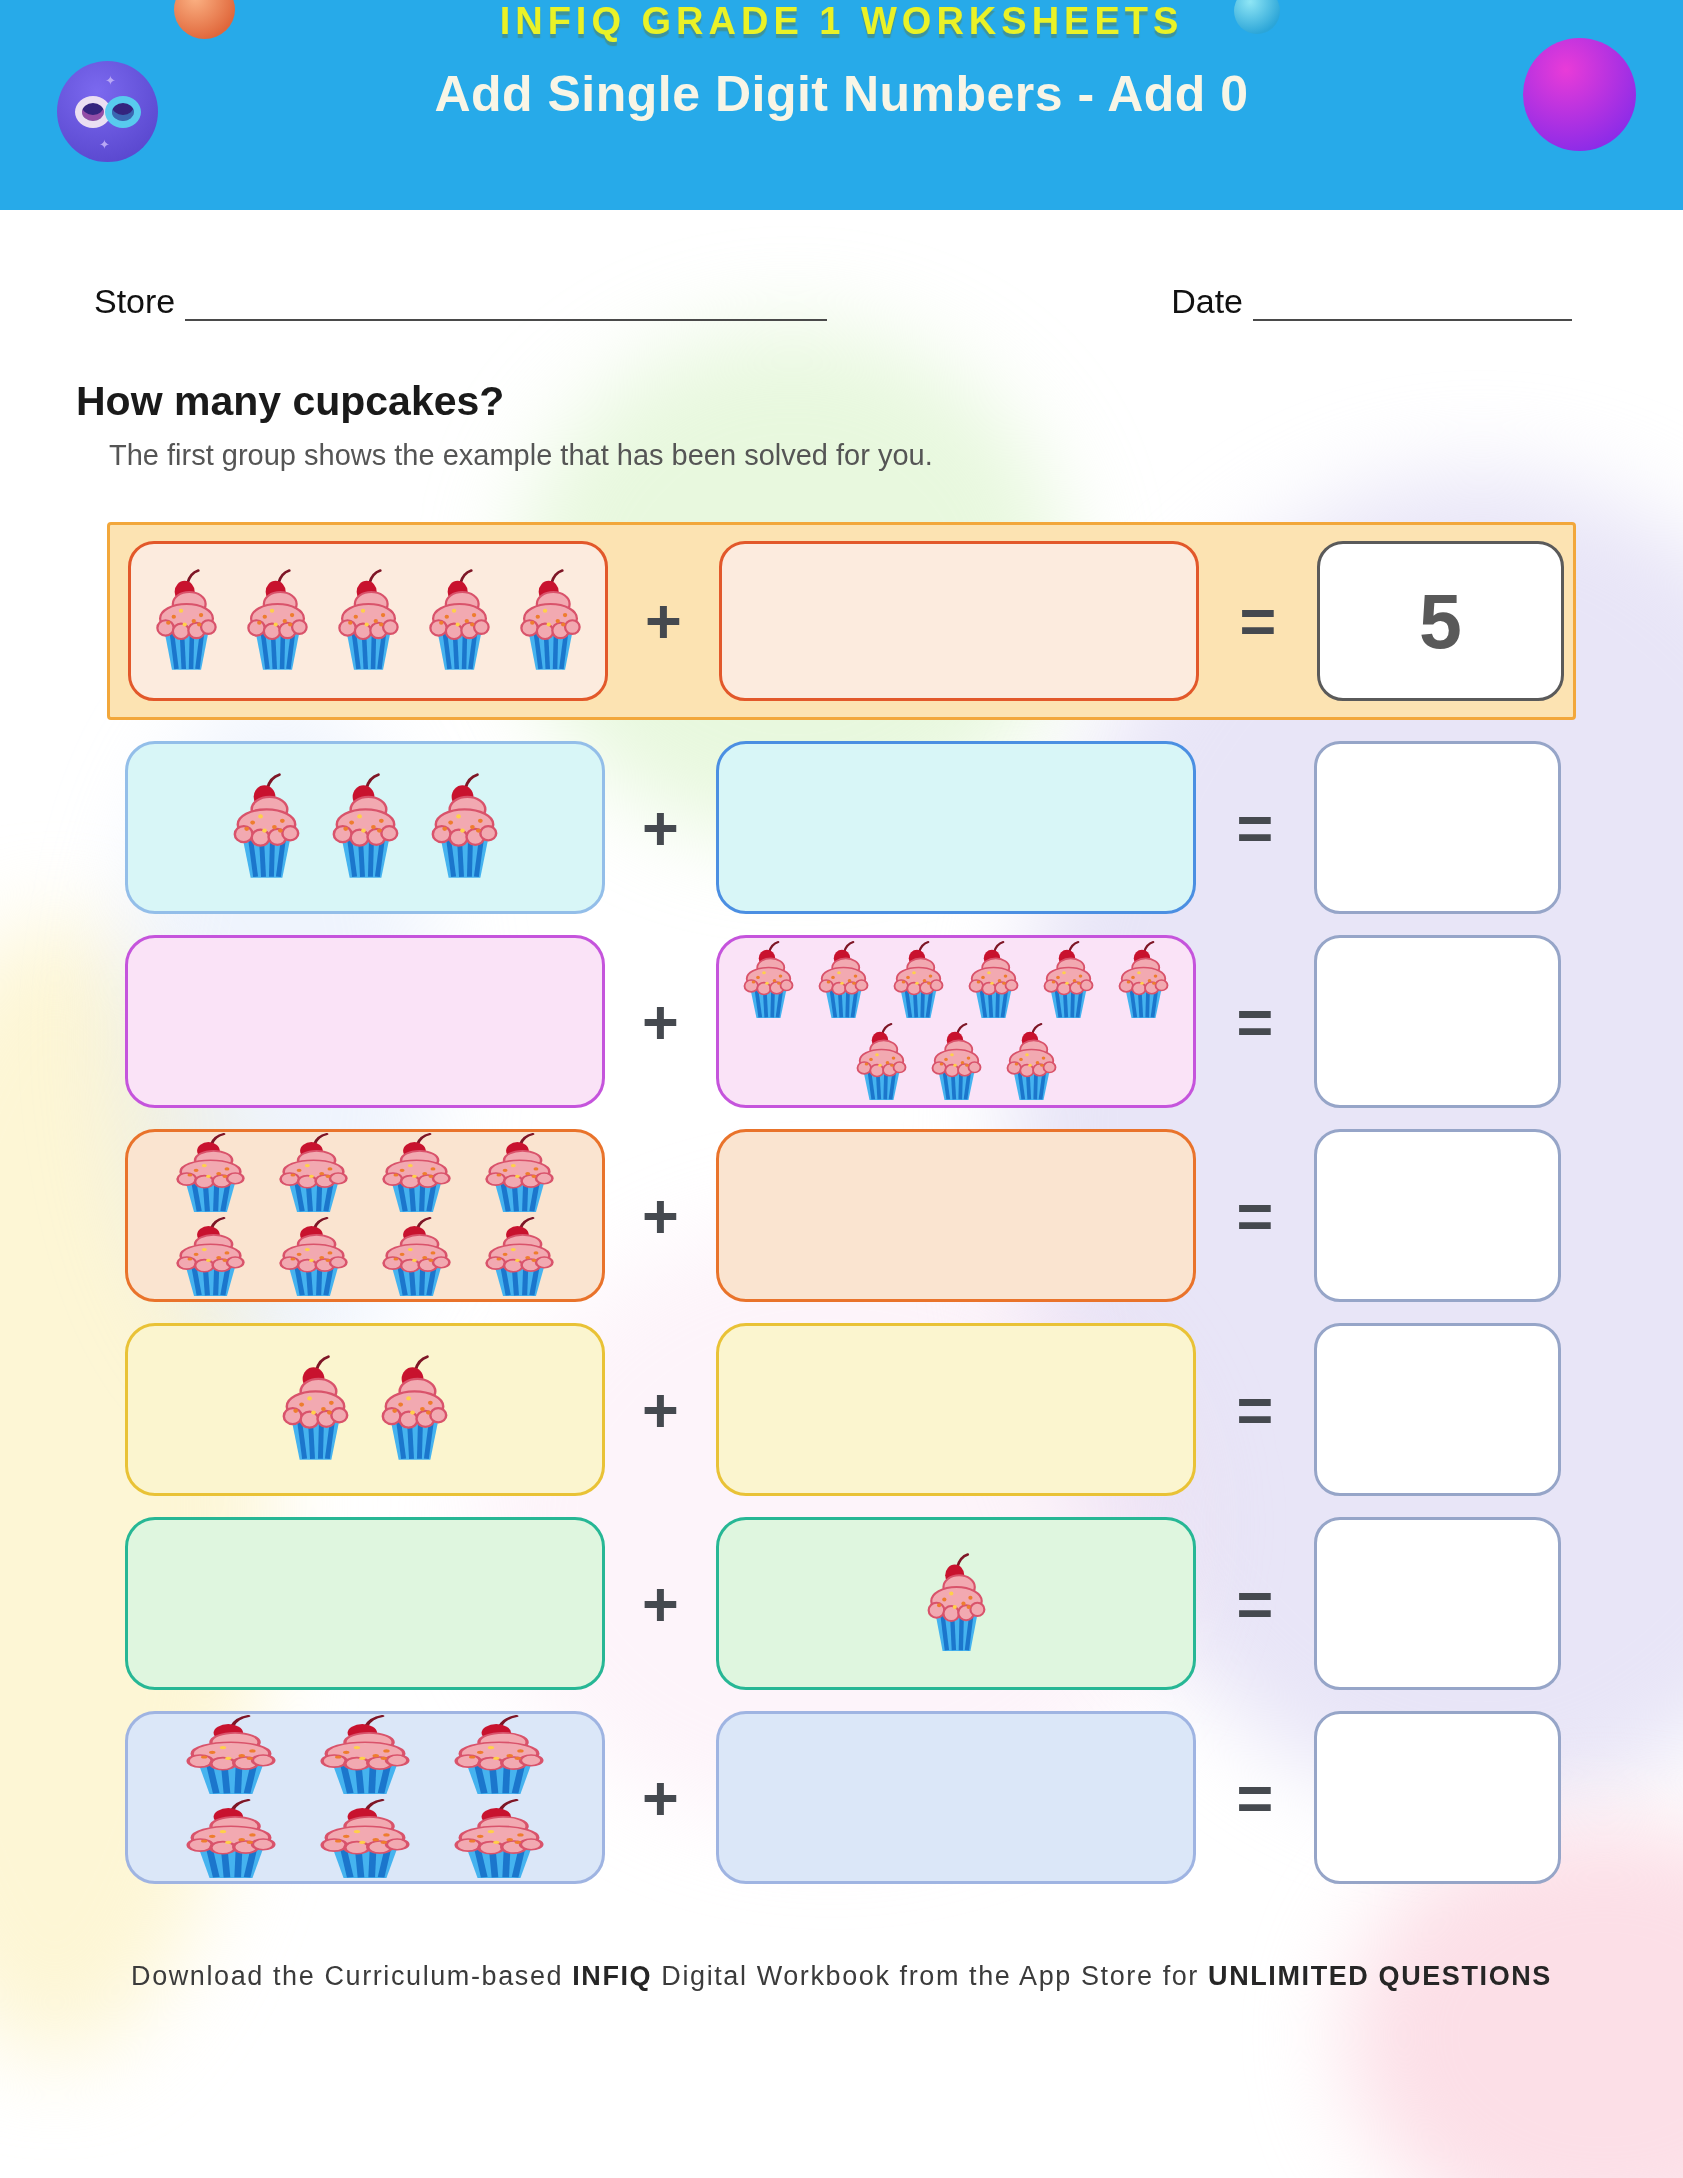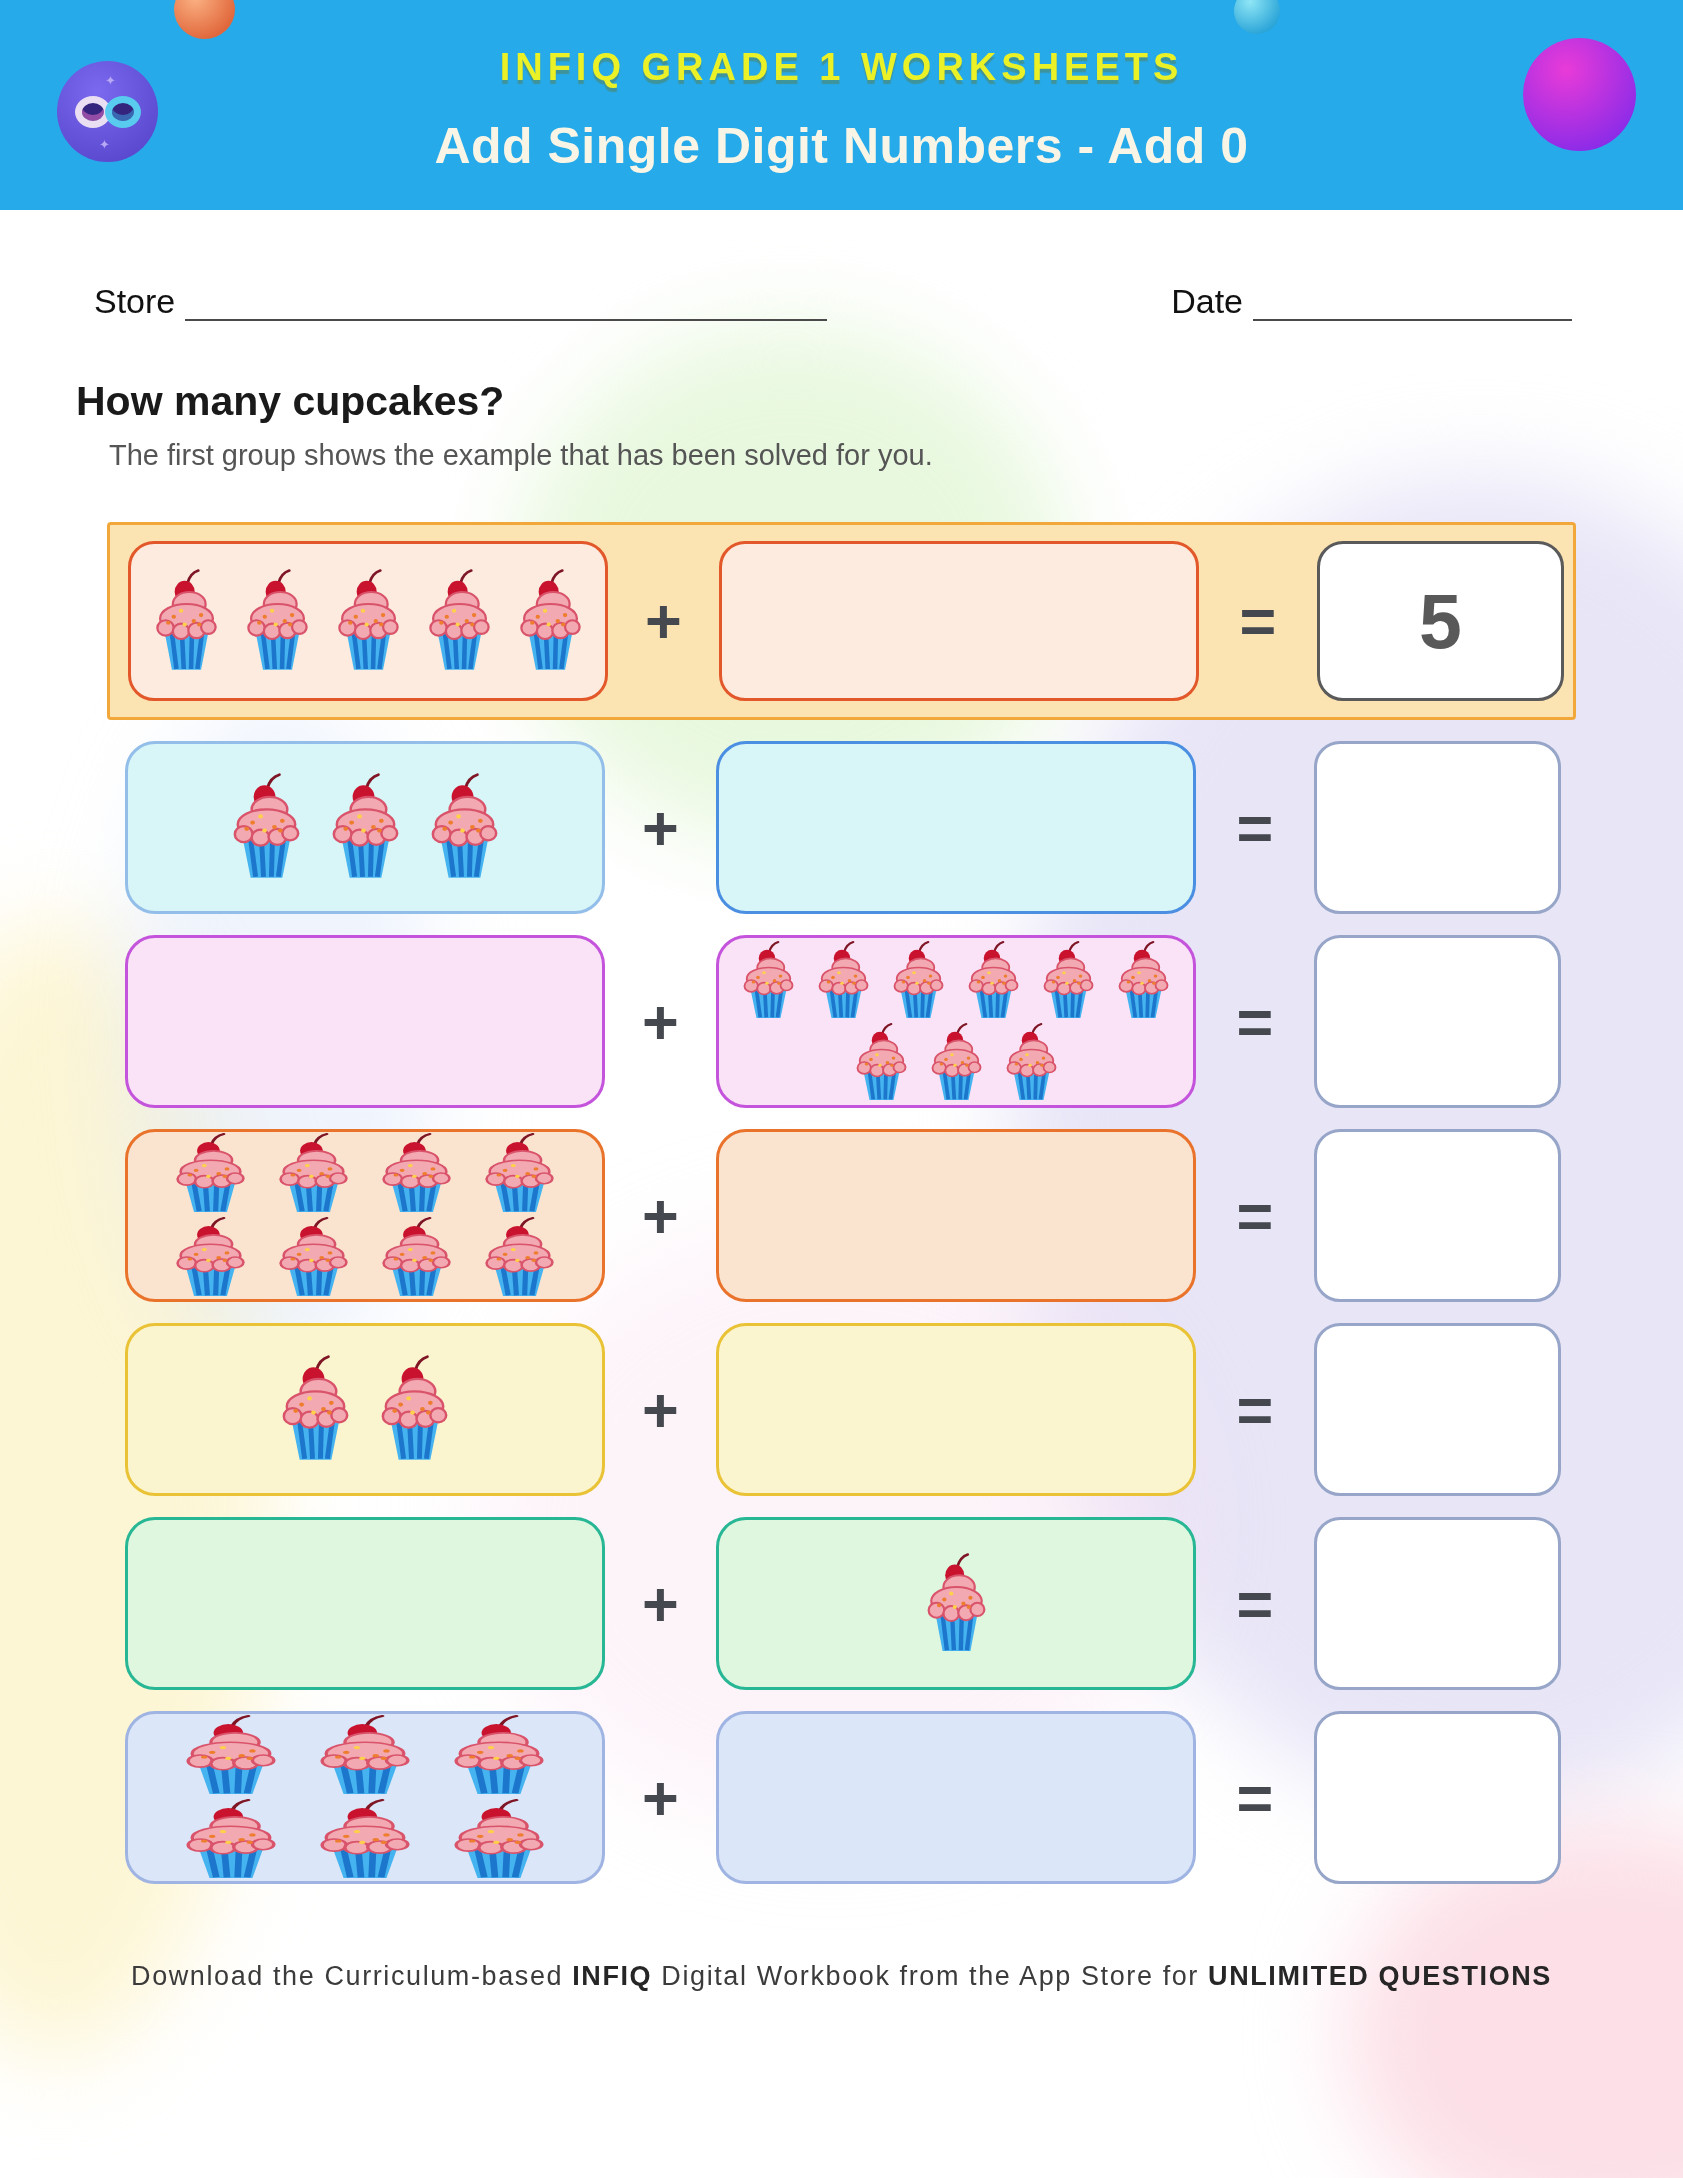--- a/index.html
+++ b/index.html
@@ -15,25 +15,25 @@
   .blob-yellow   { left:-158px; top:921px;  width:426px; height:1139px; background:rgba(252,243,199,.75); }
   .blob-pink-c   { left:475px;  top:1218px; width:713px; height:614px;  background:rgba(250,224,240,.35); }
   .blob-pink-br  { left:1346px; top:1822px; width:515px; height:426px;  background:rgba(252,217,227,.85); }
   .blob-blue-l   { left:119px;  top:693px;  width:317px; height:693px;  background:rgba(215,228,250,.4); }
 
   .sheet { position:relative; z-index:1; }
 
   
   .header { position:relative; height:210px; background:#27AAE9; overflow:hidden; }
   .brand-line {
-    text-align:center; padding-top:46px; font-size:38px; font-weight:800;
+    text-align:center; font-size:38px; font-weight:800;
     letter-spacing:5px; color:#EAF227; text-shadow:0 4px 1px rgba(110,105,10,.35);
   }
   .title-line {
-    text-align:center; margin-top:28px; font-size:50px; font-weight:700;
+    text-align:center; margin-top:22px; font-size:50px; font-weight:700;
     color:#F8F5E6; letter-spacing:0.5px;
   }
   .sphere { position:absolute; border-radius:50%; }
   .sphere-orange  { left:174px; top:-20px; width:61px; height:59px;
     background:radial-gradient(circle at 35% 30%, #FBB183, #E0673B 75%); }
   .sphere-cyan    { left:1234px; top:-12px; width:46px; height:46px;
     background:radial-gradient(circle at 35% 30%, #8FE6F5, #2BA5D8 75%); }
   .sphere-magenta { left:1523px; top:38px; width:113px; height:113px;
     background:radial-gradient(circle at 38% 28%, #E93BD8, #8A2BE8 80%); }
   .logo {

